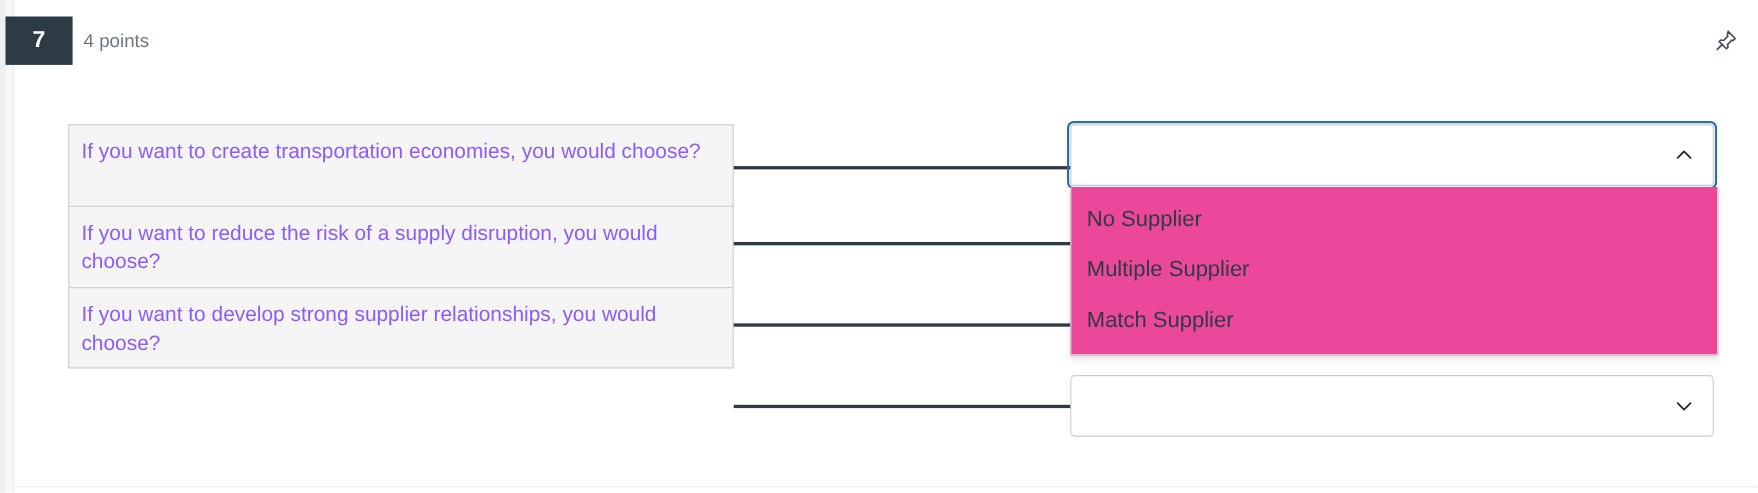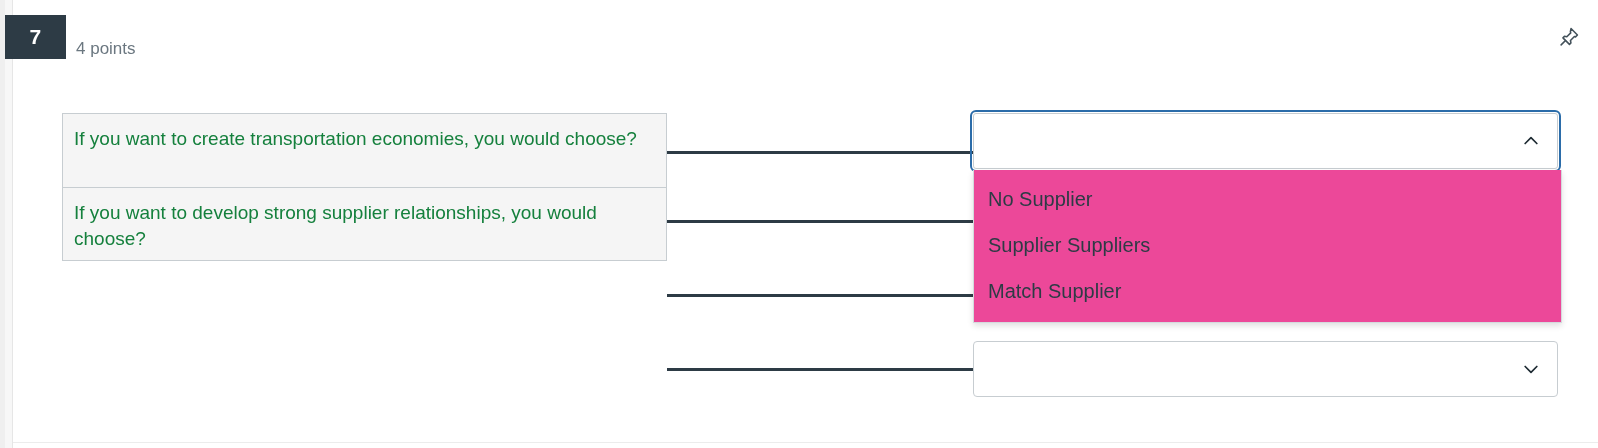--- a/index.html
+++ b/index.html
@@ -62,21 +62,20 @@
     justify-content: center;
     letter-spacing: .3px;
   }
 
   .points {
     position: absolute;
     left: 76px; top: 27px;
     font-size: 17px;
     color: #6b7780;
     line-height: 22px;
-    margin-top: 11px;
   }
 
   .pin-btn {
     position: absolute;
     right: 8px; top: 16px;
     width: 42px; height: 42px;
     display: flex;
     align-items: center;
     justify-content: center;
     cursor: pointer;
@@ -106,21 +105,21 @@
     width: 605px;
   }
   .left-item {
     background: #f5f5f5;
     border: 1px solid #c7cdd1;
     border-bottom: none;
     box-sizing: border-box;
     padding: 12px 14px 14px 11px;
     font-size: 19px;
     line-height: 26px;
-    color: #15803d;
+    color: #8b5cf6;
     height: 74px;
   }
   .left-item:last-child { border-bottom: 1px solid #c7cdd1; }
 
   
   .conn {
     position: absolute;
     height: 3px;
     background: #2d3b45;
     left: 605px;
@@ -215,20 +214,21 @@
         <line x1="8.2" y1="15.8" x2="3.4" y2="20.6"></line>
       </svg>
     </span>
   </div>
 
 
   <div class="match">
 
     <div class="left-col">
       <div class="left-item">If you want to create transportation economies, you would choose?</div>
+      <div class="left-item">If you want to reduce the risk of a supply disruption, you would choose?</div>
       <div class="left-item">If you want to develop strong supplier relationships, you would choose?</div>
     </div>
 
     <div class="conn c0"></div>
     <div class="conn c1"></div>
     <div class="conn c2"></div>
     <div class="conn c3"></div>
 
     <div class="right-col">
 
@@ -237,21 +237,21 @@
           <span class="select-value"></span>
           <span class="chev">
             <svg width="20" height="20" viewBox="0 0 24 24" fill="none" stroke="#1d2a32" stroke-width="2" stroke-linecap="round" stroke-linejoin="round">
               <polyline points="5,15 12,8 19,15"></polyline>
             </svg>
           </span>
         </div>
 
         <div class="options">
           <div class="option">No Supplier</div>
-          <div class="option">Supplier Suppliers</div>
+          <div class="option">Multiple Supplier</div>
           <div class="option">Match Supplier</div>
         </div>
       </div>
 
       <div class="select-2-wrap">
         <div class="select-box">
           <span class="select-value"></span>
           <span class="chev">
             <svg width="20" height="20" viewBox="0 0 24 24" fill="none" stroke="#1d2a32" stroke-width="2" stroke-linecap="round" stroke-linejoin="round">
               <polyline points="5,9 12,16 19,9"></polyline>

